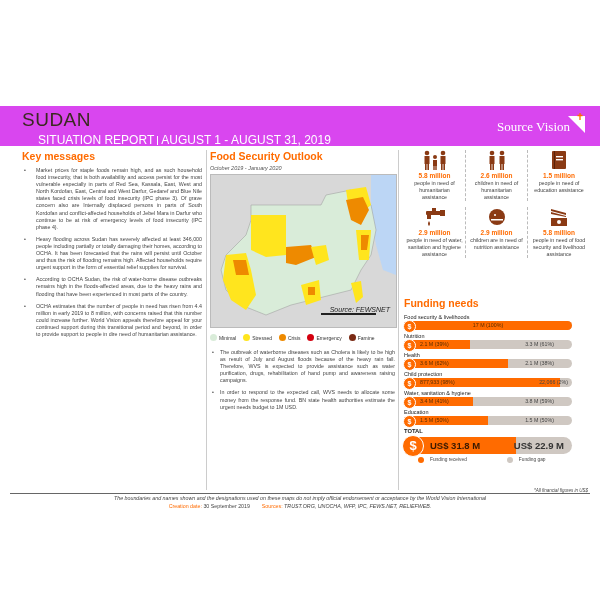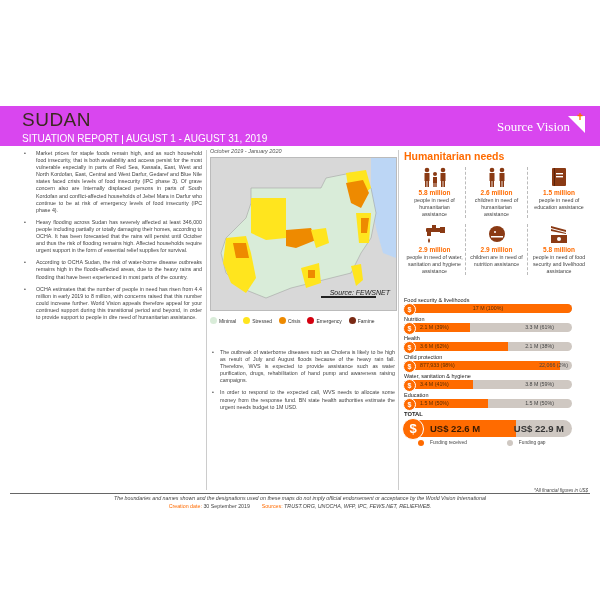--- a/index.html
+++ b/index.html
@@ -1,19 +1,19 @@
 <!DOCTYPE html>
 <html><head>
 <meta charset="utf-8">
 <style>
   html,body{margin:0;padding:0;background:#fff;}
   body{width:600px;height:600px;position:relative;overflow:hidden;font-family:"Liberation Sans",sans-serif;color:#333;}
   .banner{position:absolute;left:0;top:106px;width:600px;height:40px;background:#d946ef;}
   .banner .country{position:absolute;left:22px;top:3px;font-size:19px;color:#3a2a20;font-weight:normal;letter-spacing:0.5px;}
-  .banner .subtitle{position:absolute;left:22px;top:27px;font-size:10px;color:#fff;}
+  .banner .subtitle{position:absolute;left:38px;top:27px;font-size:12px;color:#fff;}
   .banner .subtitle .sep{display:inline-block;width:1px;height:9px;background:#fff;vertical-align:middle;margin:0 3px;}
   .banner .brand{position:absolute;right:30px;top:13px;font-size:13px;color:#fff;font-family:"Liberation Serif",serif;}
   .banner .brand-mark{position:absolute;right:14px;top:7px;width:18px;height:22px;}
   .col{position:absolute;top:150px;}
   .h2{color:#ff6b00;font-weight:bold;font-size:10.5px;margin:0 0 5px 0;}
   .km{left:22px;width:180px;}
   .bul{position:relative;padding-left:14px;font-size:5.3px;line-height:7.1px;text-align:justify;margin-bottom:5px;color:#444;}
   .bul:before{content:"\2022";position:absolute;left:2px;top:0;}
   .vline{position:absolute;width:1px;background:#ccc;top:150px;height:340px;}
   .fso{left:210px;width:185px;}
@@ -63,30 +63,32 @@
     <span>SITUATION REPORT</span><span class="sep"></span><span>AUGUST 1 - AUGUST 31, 2019</span>
   </div>
   <div class="brand">Source Vision</div>
   <svg class="brand-mark" viewBox="0 0 18 22">
     <path d="M0 3 L17 3 L17 20 Z" fill="#fff"></path>
     <path d="M12 0 L12 7 M9.5 2.5 L14.5 2.5" stroke="#ff6b00" stroke-width="1.3"></path>
   </svg>
 </div>
 
 <div class="col km">
+  <div class="h2">Key messages</div>
   <div class="bul">Market prices for staple foods remain high, and as such household food insecurity, that is both availability and access persist for the most vulnerable especially in parts of Red Sea, Kassala, East, West and North Kordofan, East, Central and West Darfur, Gedaref and Blue Nile states faced crisis levels of food insecurity (IPC phase 3). Of grave concern also are Internally displaced persons in parts of South Kordofan and conflict-affected households of Jebel Mara in Darfur who continue to be at risk of emergency levels of food insecurity (IPC phase 4).</div>
   <div class="bul">Heavy flooding across Sudan has severely affected at least 346,000 people including partially or totally damaging their homes, according to OCHA. It has been forecasted that the rains will persist until October and thus the risk of flooding remains high. Affected households require urgent support in the form of essential relief supplies for survival.</div>
   <div class="bul">According to OCHA Sudan, the risk of water-borne disease outbreaks remains high in the floods-affected areas, due to the heavy rains and flooding that have been experienced in most parts of the country.</div>
   <div class="bul">OCHA estimates that the number of people in need has risen from 4.4 million in early 2019 to 8 million, with concerns raised that this number could increase further. World Vision appeals therefore appeal for your continued support during this transitional period and beyond, in order to provide support to people in dire need of humanitarian assistance.</div>
 </div>
 
 <div class="vline" style="left:206px;"></div>
 <div class="vline" style="left:398px;"></div>
 
 <div class="col fso">
+  <div class="h2">Food Security Outlook</div>
   <div class="sub">October 2019 - January 2020</div>
   <div class="map">
     <svg width="185" height="152" viewBox="0 0 185 152">
       <rect width="185" height="152" fill="#d8d8d8"></rect>
       <path d="M160 0 L185 0 L185 100 L172 95 L165 70 L160 40 Z" fill="#bcd6f5"></path>
       <path d="M40 30 L110 30 L115 20 L140 15 L160 30 L165 55 L160 80 L150 95 L140 115 L120 120 L100 125 L80 130 L55 140 L30 130 L15 115 L10 95 L15 80 L25 70 L35 60 L40 45 Z" fill="#d9ecd9" stroke="#999" stroke-width="0.5"></path>
       <path d="M40 40 L75 40 L75 80 L55 82 L40 75 Z" fill="#ffe51e"></path>
       <path d="M135 15 L155 12 L160 30 L148 40 L138 35 Z" fill="#ffe51e"></path>
       <path d="M135 25 L152 22 L158 35 L150 50 L140 45 Z" fill="#ee8a00"></path>
       <path d="M145 55 L160 55 L158 85 L148 85 Z" fill="#ffe51e"></path>
@@ -125,21 +127,20 @@
       </div>
   </div>
 </div>
 
 <div class="gaps">
   <div class="bul">The outbreak of waterborne diseases such as Cholera is likely to be high as result of July and August floods because of the heavy rain fall. Therefore, WVS is expected to provide assistance such as water purification, drugs, rehabilitation of hand pump and awareness raising campaigns.</div>
   <div class="bul">In order to respond to the expected call, WVS needs to allocate some money from the response fund. BN state health authorities estimate the urgent needs budget to 1M USD.</div>
 </div>
 
 <div class="col hn">
-  <div class="h2">Humanitarian needs</div>
   <div class="hn-grid">
     <div class="hn-item">
       <div class="icon">
           <svg width="26" height="20" viewBox="0 0 26 20">
             <g fill="#8a3a14">
               <circle cx="5" cy="3" r="2.3"></circle>
               <rect x="2.5" y="6" width="5" height="8"></rect>
               <rect x="3" y="13" width="1.6" height="7"></rect>
               <rect x="5.4" y="13" width="1.6" height="7"></rect>
               <circle cx="13" cy="7" r="2"></circle>
@@ -223,20 +224,21 @@
             <circle cx="11" cy="15" r="2" fill="#fff"></circle>
           </svg>
         </div>
       <div class="val">5.8 million</div>
       <div>people in need of food security and livelihood assistance</div>
     </div>
   </div>
 </div>
 
 <div class="fund">
+  <div class="h2">Funding needs</div>
 
   <div class="frow">
     <div class="lbl">Food security &amp; livelihoods</div>
     <div class="bar">
       <div class="fill" style="width:100%;border-radius:5px;"></div>
       <div class="coin">$</div>
       <div class="tc">17 M (100%)</div>
     </div>
   </div>
 
@@ -287,21 +289,21 @@
       <div class="coin">$</div>
       <div class="t1">1.5 M (50%)</div>
       <div class="t2">1.5 M (50%)</div>
     </div>
   </div>
 
   <div class="total-lbl">TOTAL</div>
   <div class="tbar">
     <div class="fill"></div>
     <div class="coin">$</div>
-    <div class="t1">US$ 22.6 M</div>
+    <div class="t1">US$ 31.8 M</div>
     <div class="t2">US$ 22.9 M</div>
   </div>
   <div class="tleg">
     <span><span class="dot" style="background:#ff6b00"></span><span>Funding received</span></span>
     <span><span class="dot" style="background:#cfc8c2"></span><span>Funding gap</span></span>
   </div>
 </div>
 
 <div class="note">*All financial figures in US$</div>
 <div class="rule"></div>

